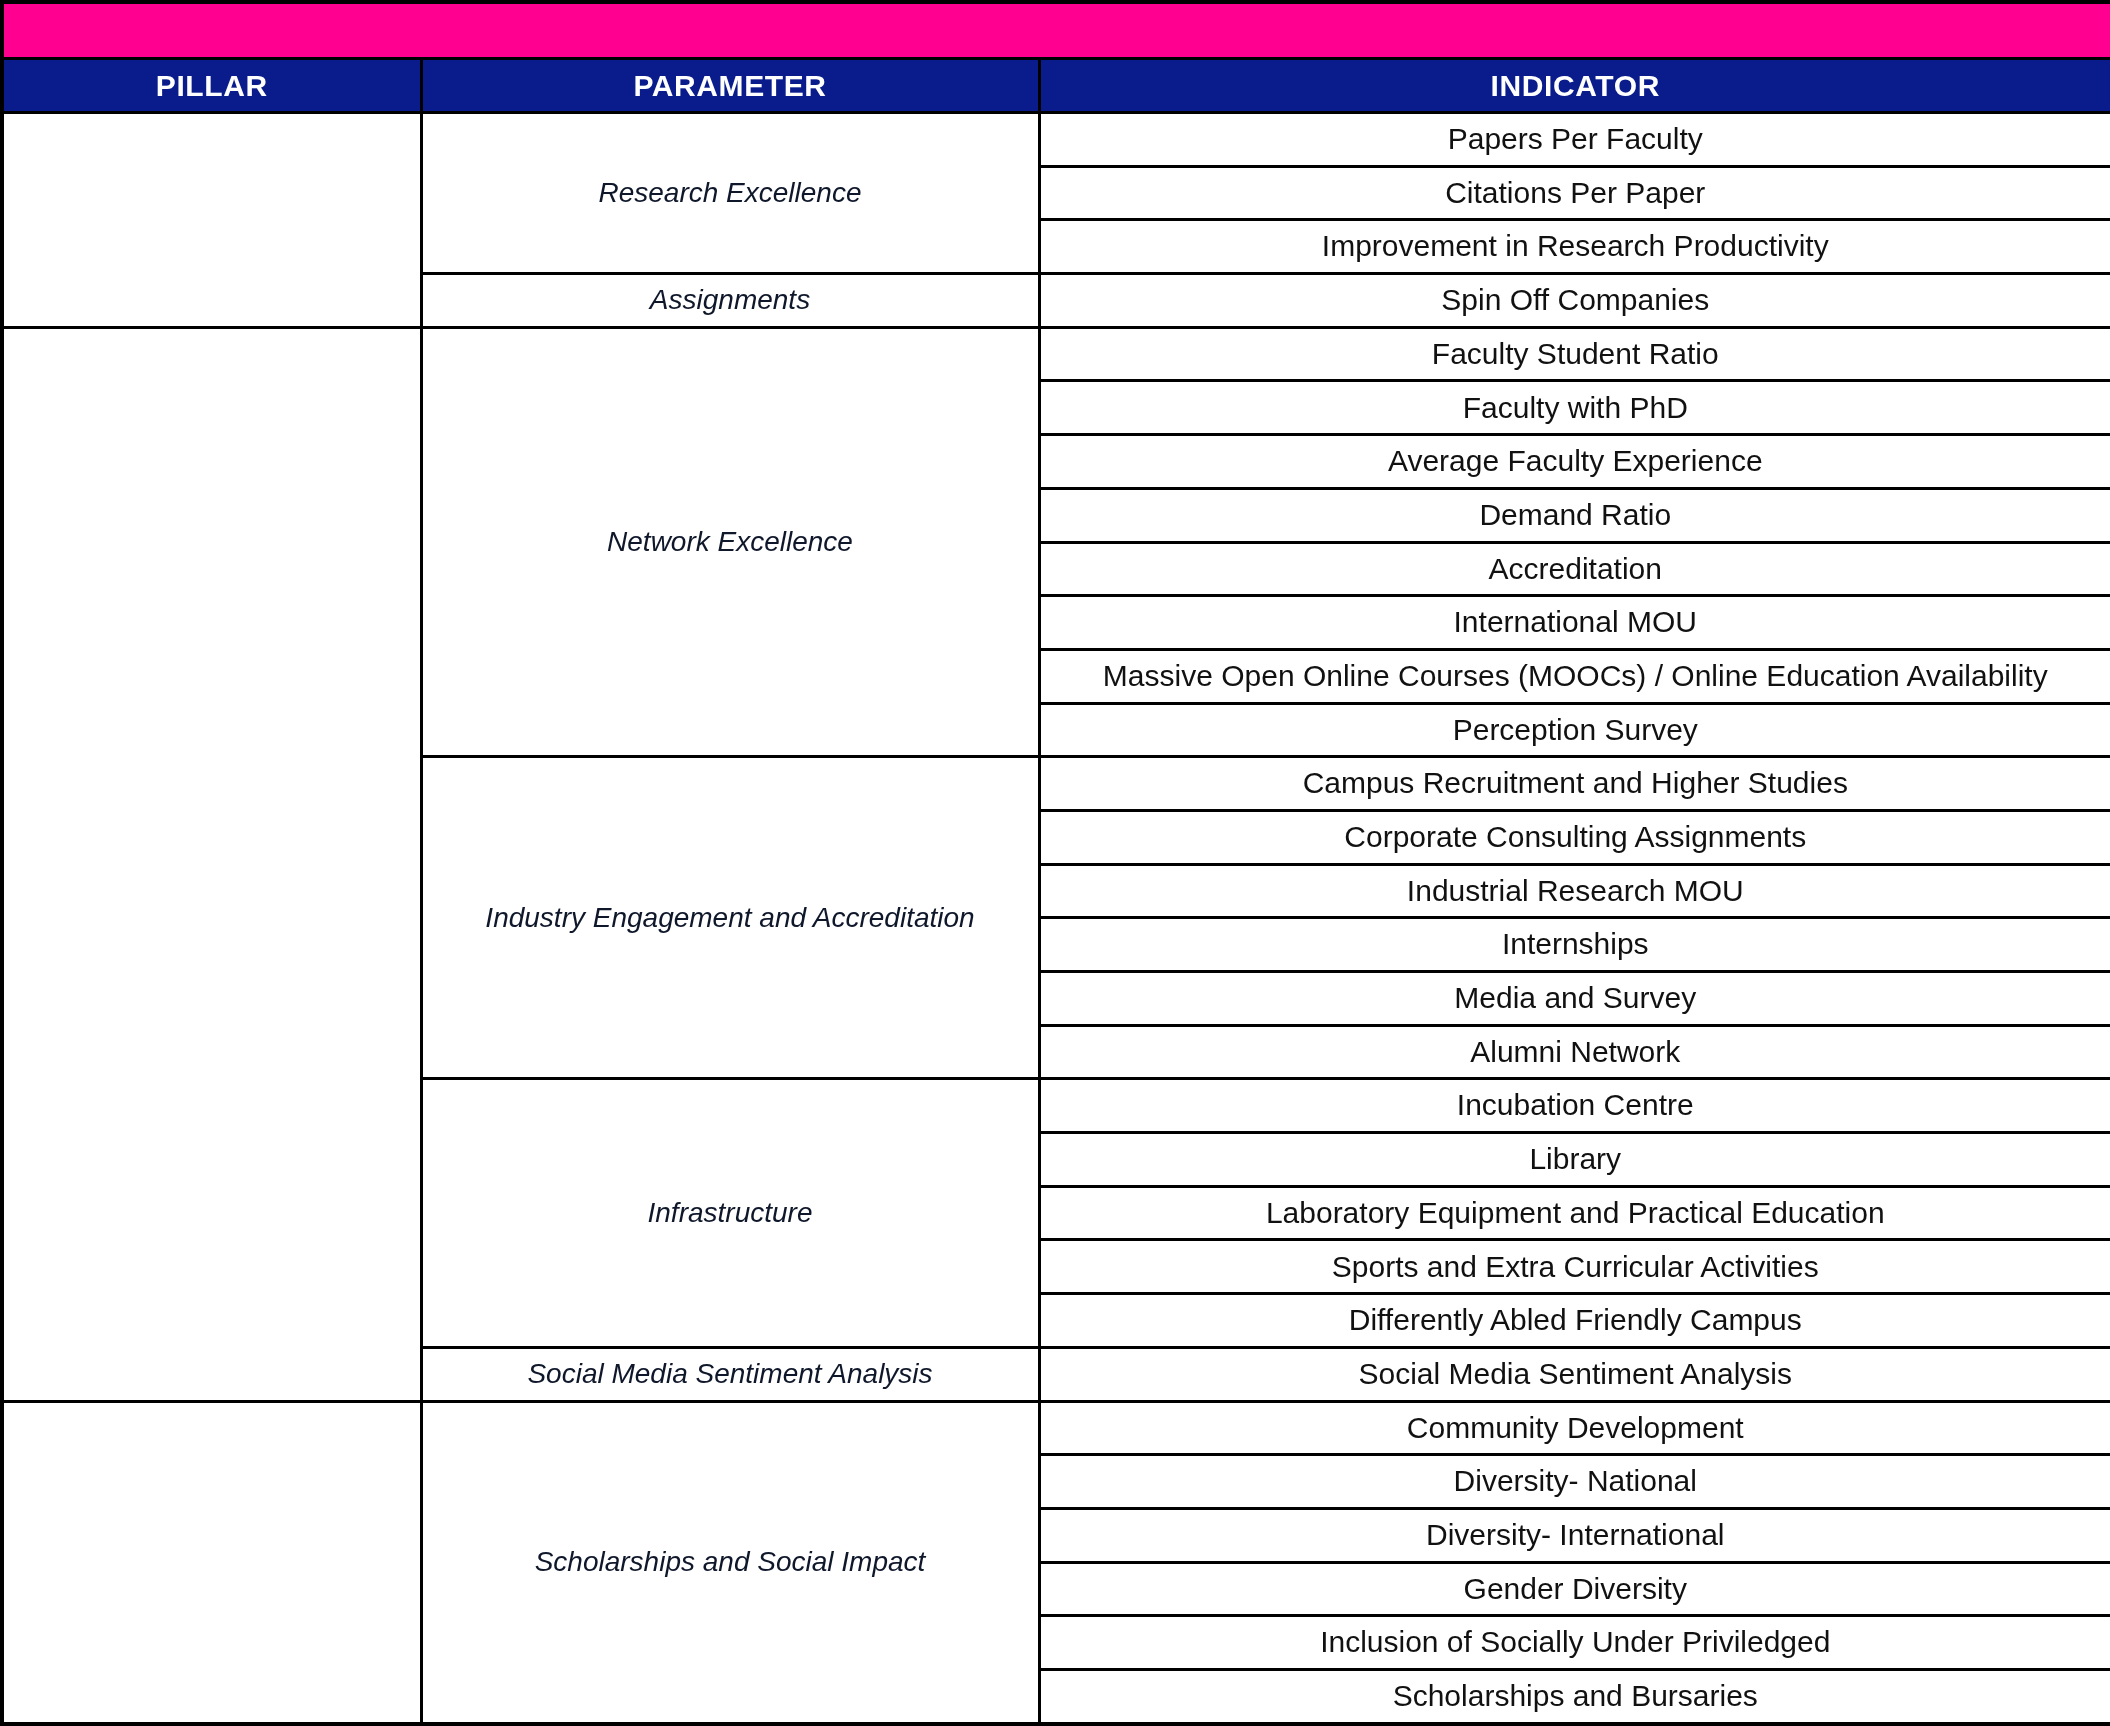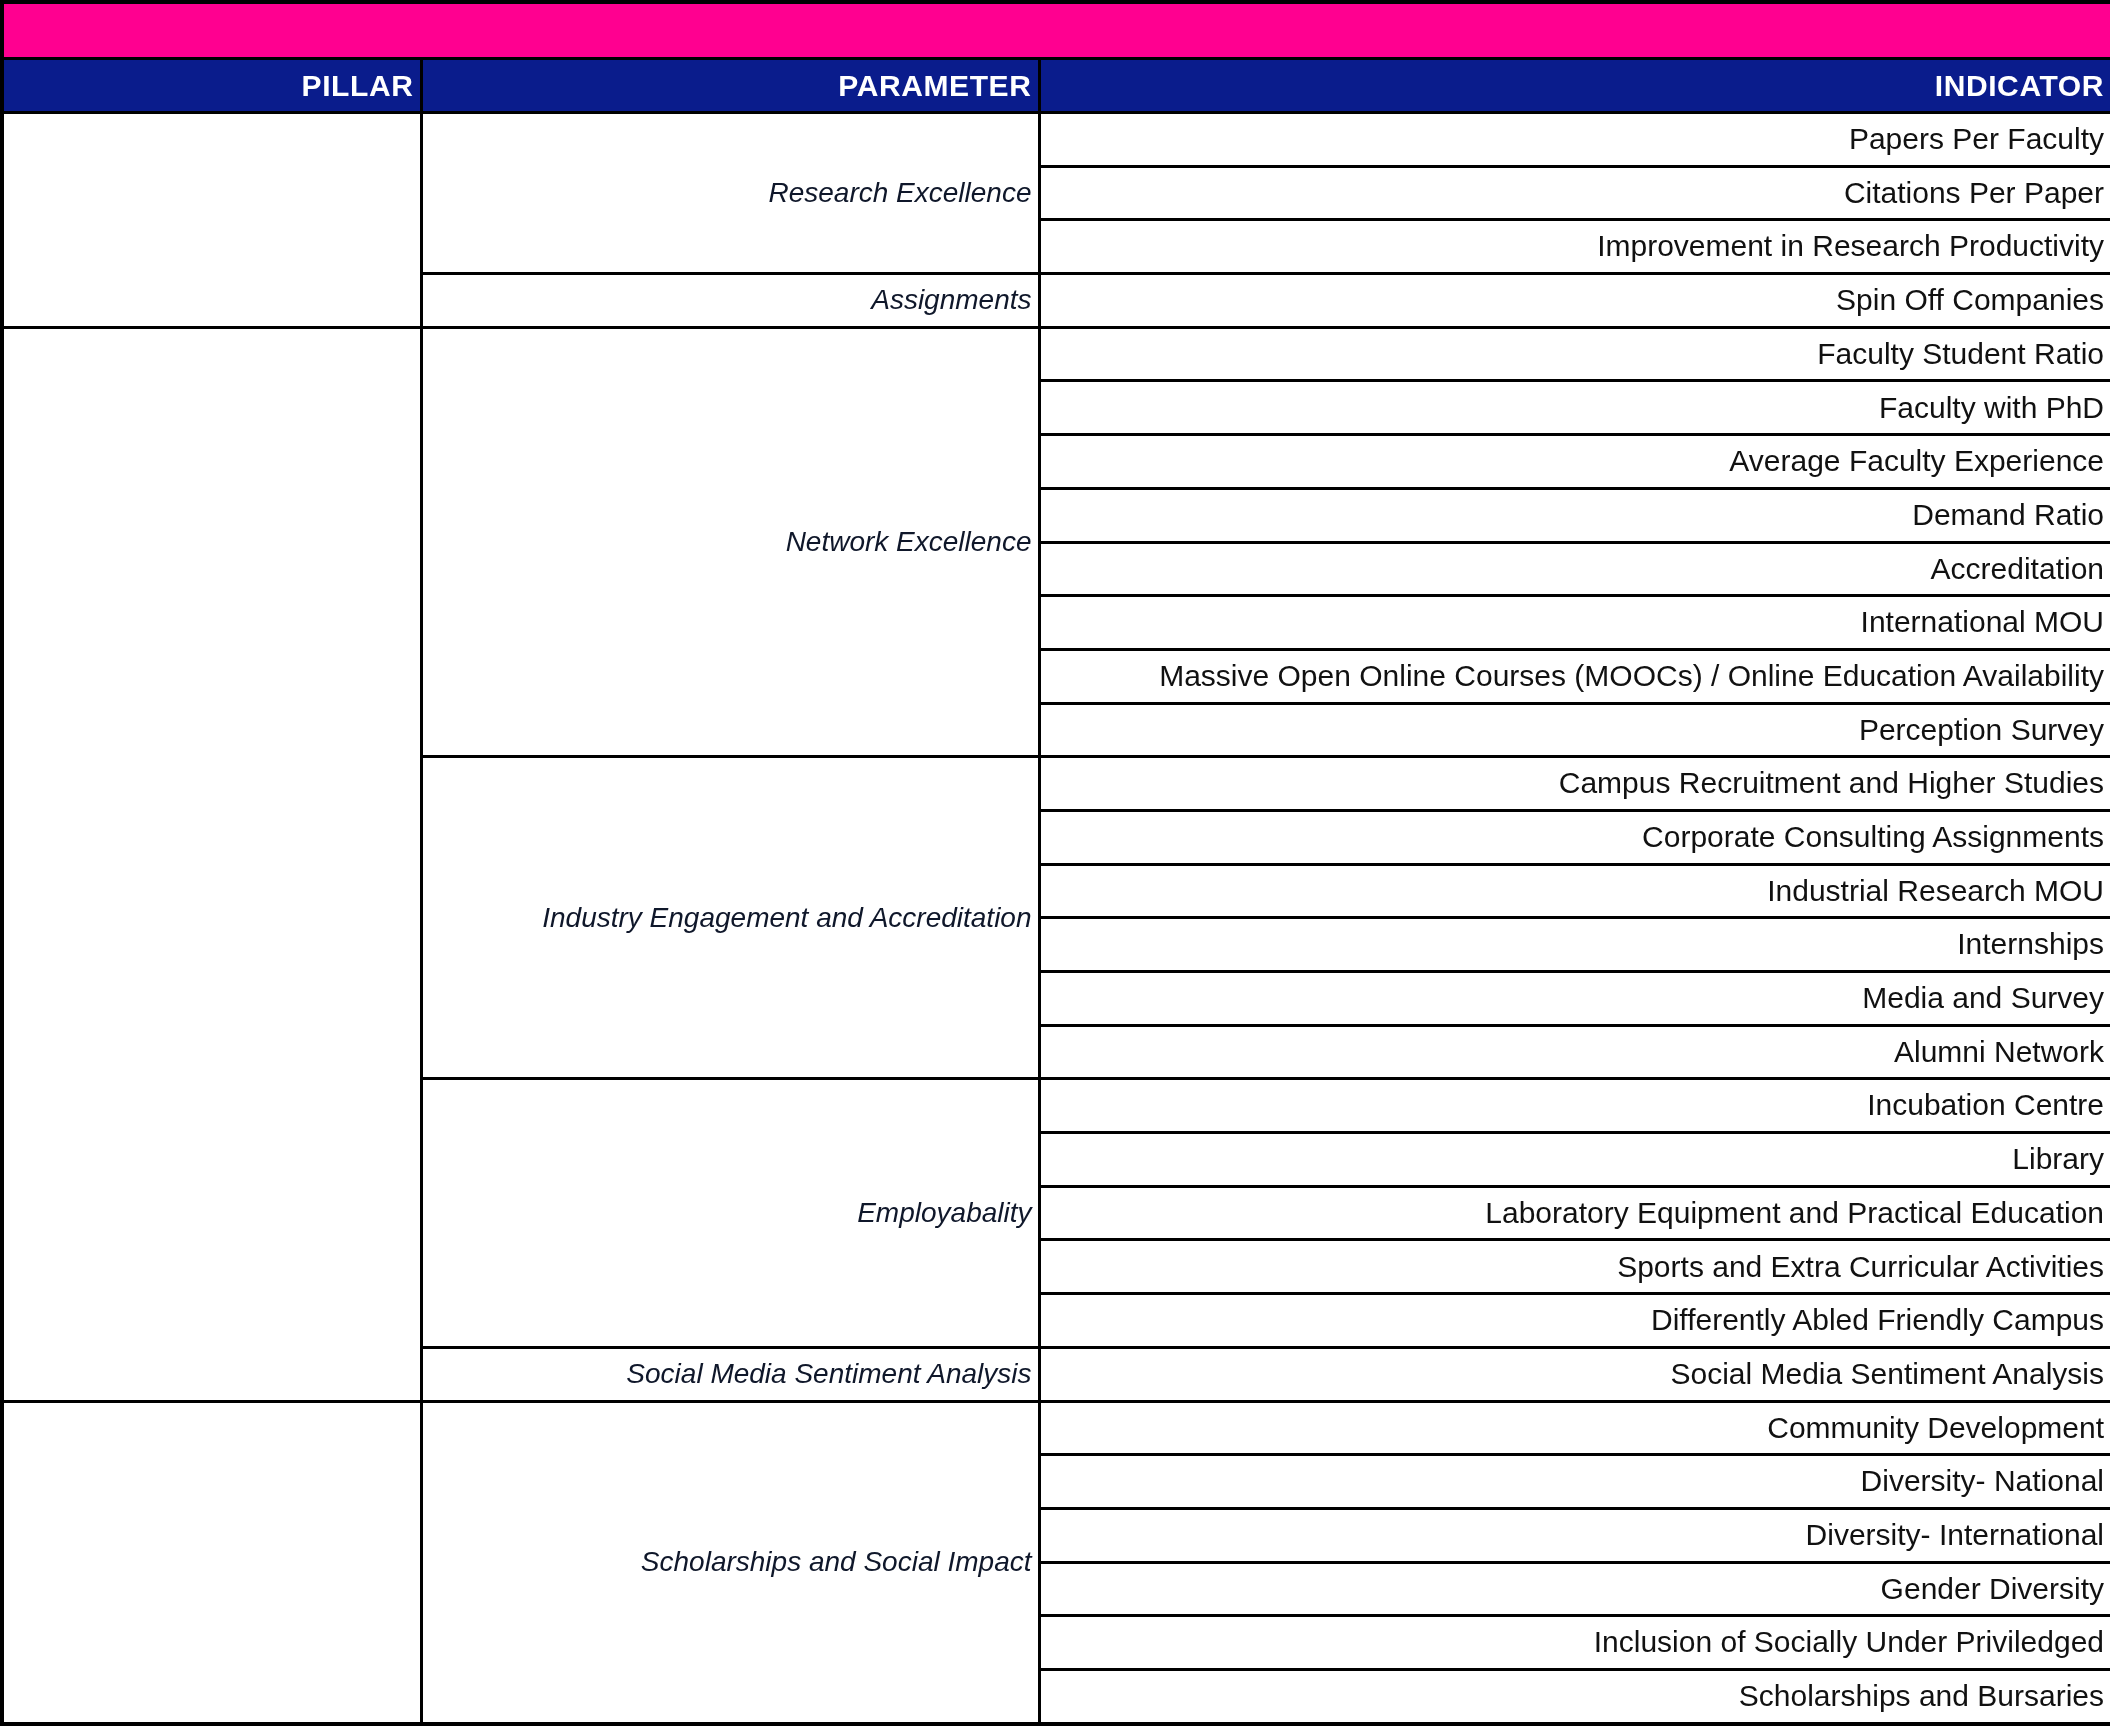--- a/index.html
+++ b/index.html
@@ -22,21 +22,21 @@
     border-collapse: collapse;
     table-layout: fixed;
     width: 2110px;
     height: 1726px;
     border: 4px solid #000000;
   }
   table.framework td,
   table.framework th {
     border: 3px solid #000000;
     padding: 0 6px;
-    text-align: right;
+    text-align: center;
     vertical-align: middle;
     font-weight: normal;
     background: #ffffff;
   }
   col.c-pillar    { width: 419px; }
   col.c-parameter { width: 618px; }
   col.c-indicator { width: 1073px; }
 
   
   tr.banner-row td {
@@ -160,21 +160,21 @@
         <tr>
           <td class="indicator-cell">Internships</td>
         </tr>
         <tr>
           <td class="indicator-cell">Media and Survey</td>
         </tr>
         <tr>
           <td class="indicator-cell">Alumni Network</td>
         </tr>
         <tr>
-          <td class="parameter-cell" rowspan="5">Employabality</td>
+          <td class="parameter-cell" rowspan="5">Infrastructure</td>
           <td class="indicator-cell">Incubation Centre</td>
         </tr>
         <tr>
           <td class="indicator-cell">Library</td>
         </tr>
         <tr>
           <td class="indicator-cell">Laboratory Equipment and Practical Education</td>
         </tr>
         <tr>
           <td class="indicator-cell">Sports and Extra Curricular Activities</td>

